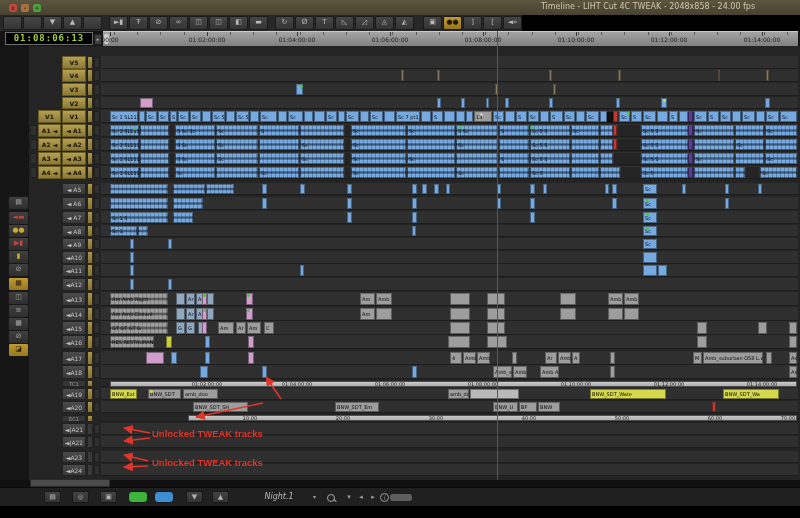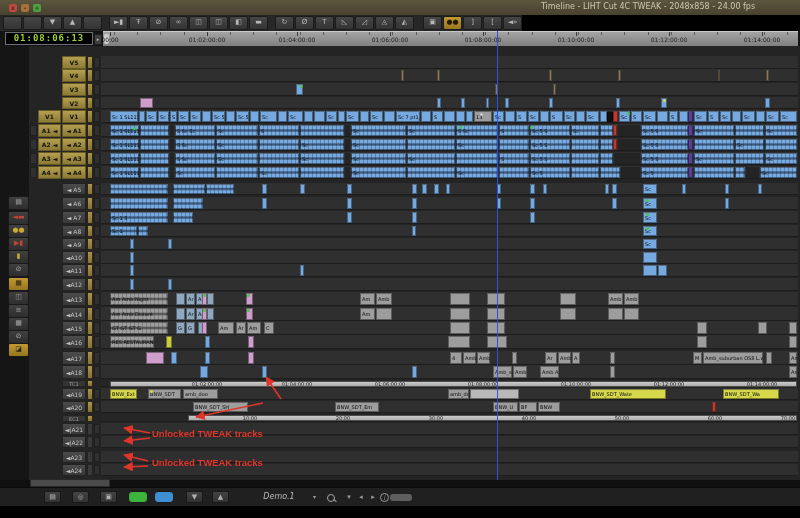--- a/index.html
+++ b/index.html
@@ -216,21 +216,21 @@
       <line x1="263" y1="403" x2="196" y2="417" stroke="#e0352b" stroke-width="1.6" marker-end="url(#ah)"></line>
       <line x1="150" y1="433" x2="124" y2="428" stroke="#e0352b" stroke-width="1.6" marker-end="url(#ah)"></line>
       <line x1="150" y1="438" x2="124" y2="441" stroke="#e0352b" stroke-width="1.6" marker-end="url(#ah)"></line>
       <line x1="148" y1="461" x2="124" y2="455" stroke="#e0352b" stroke-width="1.6" marker-end="url(#ah)"></line>
       <line x1="148" y1="466" x2="124" y2="467" stroke="#e0352b" stroke-width="1.6" marker-end="url(#ah)"></line>
     </svg>
 
   <div class="bstrip"></div>
   <div class="blbox"></div>
   <div class="bbar" id="bbar">
-    <div class="viewsel">Demo.1</div>
+    <div class="viewsel">Night.1</div>
     <div class="viewcaret">▾</div>
     <div class="searchicon"></div>
     <div class="hthumb"></div>
   <div class="bbtn" style="left: 44px; width: 17px;">▤</div>
       <div class="bbtn" style="left: 72px; width: 17px;">◎</div>
       <div class="bbtn" style="left: 100px; width: 17px;">▣</div>
       <div class="bbtn" style="left: 128px; width: 20px; background: rgb(60, 181, 60); border-radius: 4px;"></div>
       <div class="bbtn" style="left: 154px; width: 20px; background: rgb(62, 142, 210); border-radius: 4px;"></div>
       <div class="bbtn" style="left: 186px; width: 17px;">▼</div>
       <div class="bbtn" style="left: 212px; width: 17px;">▲</div>

